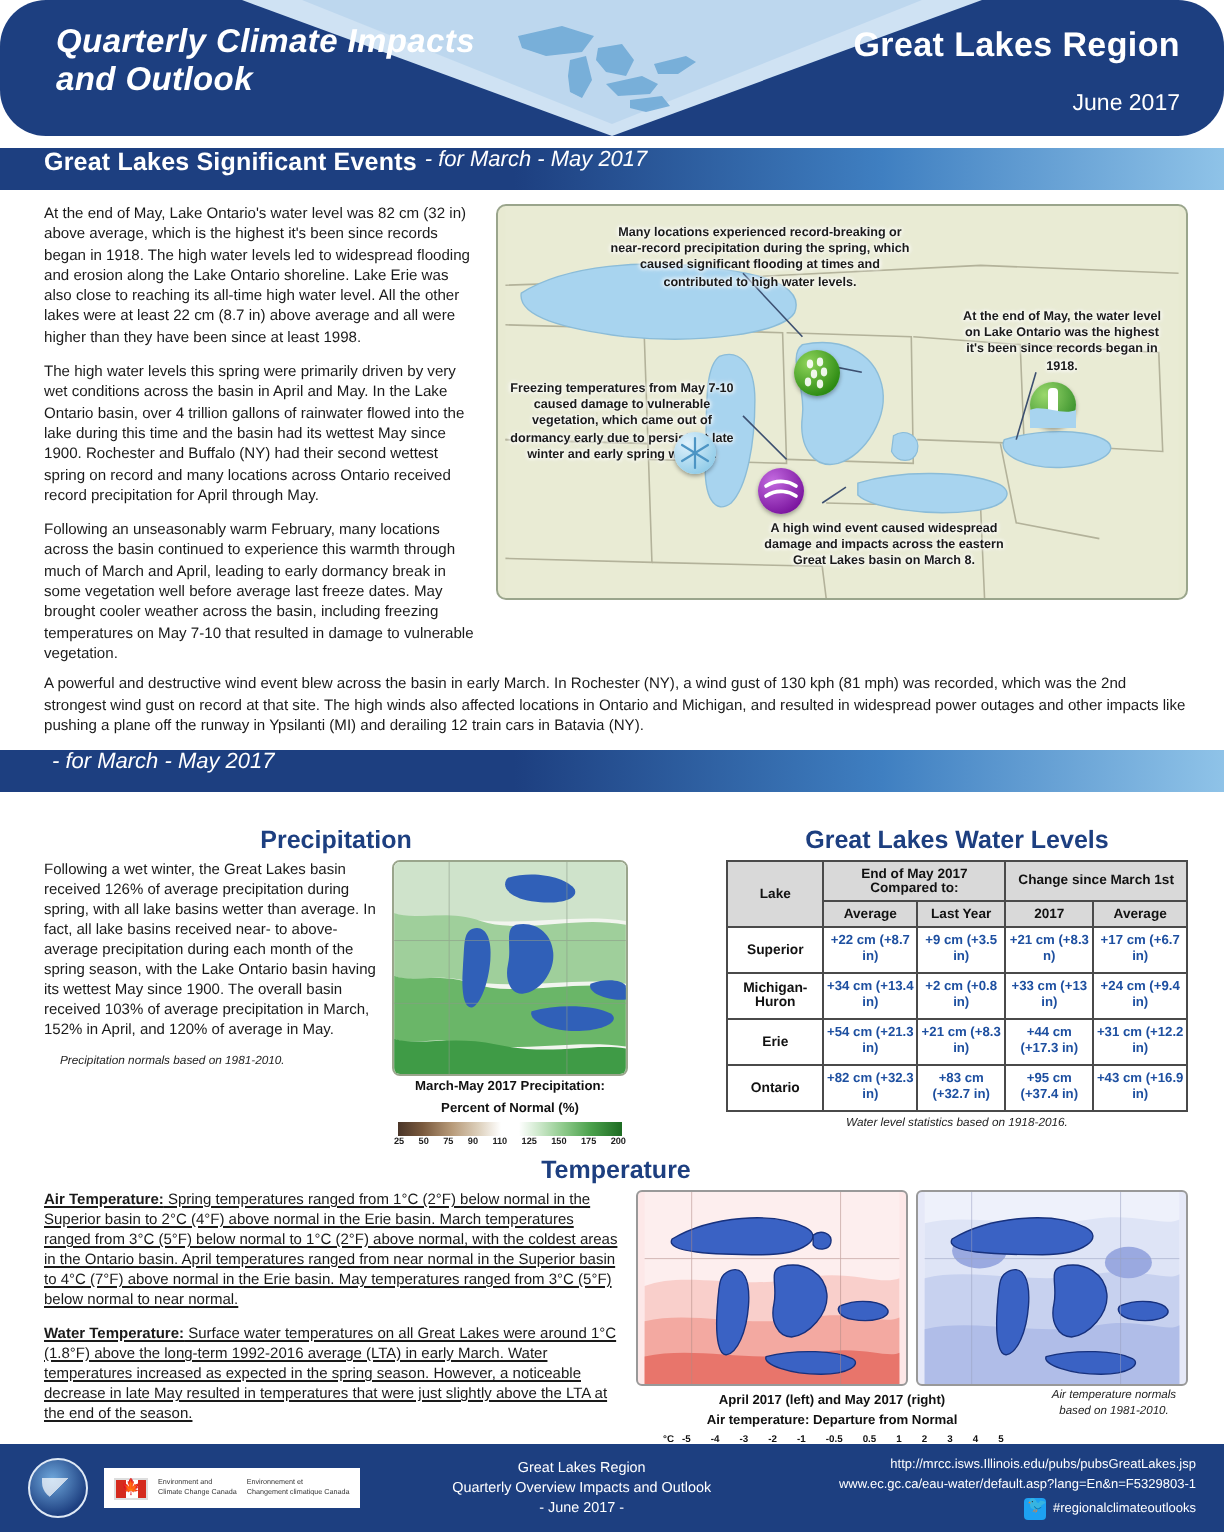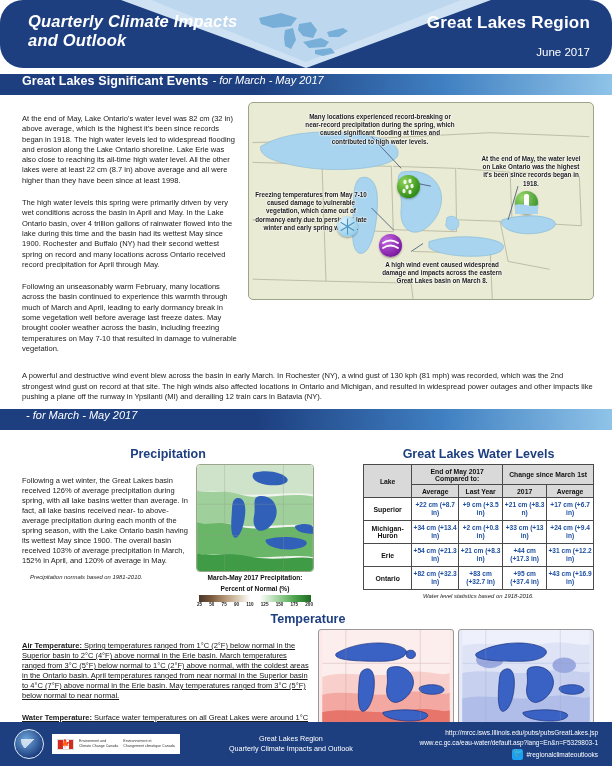--- a/index.html
+++ b/index.html
@@ -85,21 +85,20 @@
     position: relative;
   }
   .events-flex { display: flex; gap: 8px; }
   .ev-text { width: 218px; }
   p.body {
     font-size: 7.55px;
     line-height: 10.3px;
     color: #1a1a1a;
     text-align: left;
     margin-bottom: 7px;
-    margin-top: 12px;
   }
   .ev-map {
     flex: 1;
     height: 198px;
     border: 1px solid #9aa58c;
     border-radius: 5px;
     background: #e8ead2;
     position: relative;
     overflow: hidden;
   }
@@ -628,21 +627,22 @@
       <div>Environment and</div>
       <div>Climate Change Canada</div>
     </div>
     <div class="eccc-txt">
       <div>Environnement et</div>
       <div>Changement climatique Canada</div>
     </div>
   </div>
   <div class="foot-center">
     <div>Great Lakes Region</div>
-    <div>Quarterly Climate Impacts and Outlook</div>
+    <div>Quarterly Overview Impacts and Outlook</div>
+    <div>- June 2017 -</div>
   </div>
   <div class="foot-right">
     <div>http://mrcc.isws.Illinois.edu/pubs/pubsGreatLakes.jsp</div>
     <div>www.ec.gc.ca/eau-water/default.asp?lang=En&amp;n=F5329803-1</div>
     <div class="tw-row">
       <span class="tw-bird"></span>
       <span>#regionalclimateoutlooks</span>
     </div>
   </div>
 </div>

